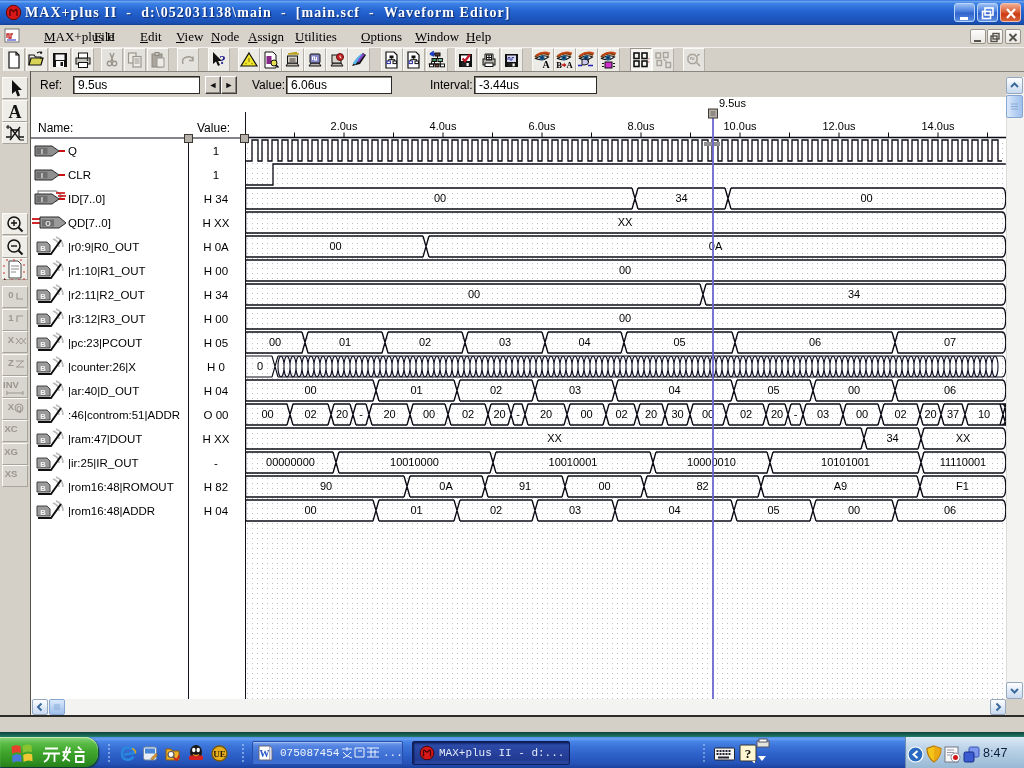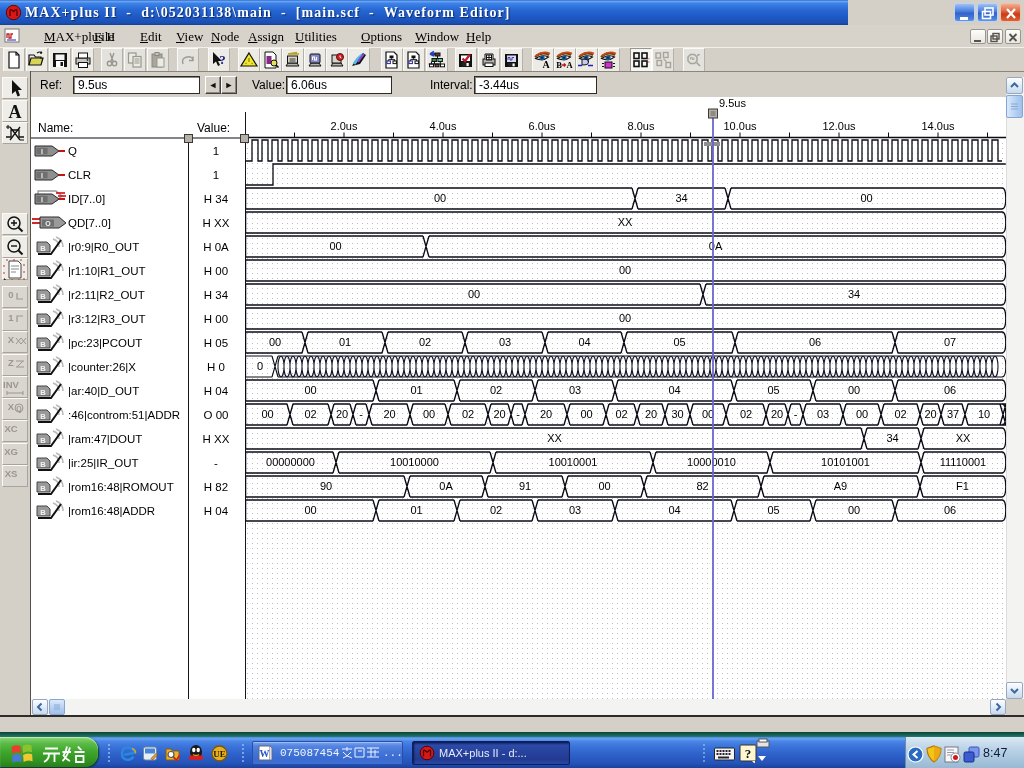--- a/index.html
+++ b/index.html
@@ -1,17 +1,17 @@
 <!DOCTYPE html>
 <html><head><meta charset="utf-8"><style>
 * { margin:0; padding:0; box-sizing:border-box; }
 body { width:1024px; height:768px; overflow:hidden; font-family:"Liberation Sans",sans-serif; background:#d4d0c8; position:relative; }
 .abs { position:absolute; }
 
-#title { left:0; top:0; width:848px; height:25px;
+#title { left:0; top:0; width:1024px; height:25px;
  background:linear-gradient(180deg,#2a70dd 0%,#6aa2ee 6%,#3c82e6 14%,#2767d4 40%,#1e58c2 70%,#1a4fb3 92%,#143f94 100%); }
 #title .txt { position:absolute; left:25px; top:0; height:25px; line-height:26px; color:#fff;
  font-family:"Liberation Serif",serif; font-weight:bold; font-size:14px; letter-spacing:1.05px; text-shadow:1px 1px 1px #0a2a6a; white-space:pre; }
 .xpbtn { position:absolute; top:3px; width:21px; height:19px; border-radius:3px; border:1px solid #b8d4f8;
  background:linear-gradient(180deg,#9dc0f4 0%,#5084e0 40%,#3364cc 55%,#4a7cd8 85%,#6894e0 100%); }
 .xpbtn svg { position:absolute; left:0; top:0; }
 #closebtn { background:linear-gradient(180deg,#f0ad92 0%,#e06a44 40%,#cc3a14 60%,#d8633a 100%); border-color:#f0c0ac; }
 
 #menubar { left:0; top:25px; width:1024px; height:22px; background:#d7d3cb; }
 .mi { position:absolute; top:0; height:22px; line-height:23px; font-family:"Liberation Serif",serif; font-size:13px; color:#000; white-space:pre; }
@@ -730,21 +730,21 @@
  <path d="M1,3 h10 M2,6 q4,5 9,6 M10,6 q-4,5 -8,6 M6,1 v4"></path>
  <path d="M14,2 v9 M14,2 h9 v9 M14,11 h9 M23,5 M17,5 h4 M26,2 q8,0 12,0 M30,2 v9 M26,6 h12 M26,11 h12 M34,4 v6"></path>
  </g>
   </svg>
 <div class="abs" style="left:383px;top:741px;height:24px;line-height:25px;color:#eef4fe;font-size:11px;font-family:'Liberation Mono',monospace">...</div>
 <div class="tbtnw" style="left:412px;width:158px;background:linear-gradient(180deg,#1c3586 0%,#2c4aa8 15%,#27419c 50%,#223a92 80%,#2c4aa4 100%);border:1px solid #101e5e;box-shadow:inset 1px 1px 2px #0c1848"></div>
 <svg class="abs" style="left:419px;top:745px" width="16" height="16" viewBox="0 0 16 16">
     <circle cx="8" cy="8" r="6.8" fill="#d81818" stroke="#4a0404" stroke-width="1"></circle>
     <path d="M4.5,11.5 V6.5 q0,-2.2 1.7,-0.8 l1.8,1.5 1.8,-1.5 q1.7,-1.4 1.7,0.8 V11.5" stroke="#4a0404" stroke-width="1.3" fill="none"></path>
   </svg>
-<div class="abs" style="left:439px;top:741px;height:24px;line-height:25px;color:#e4ecfa;font-size:11px;font-family:Liberation Sans, sans-serif;white-space:pre">MAX+plus II - d:...</div>
+<div class="abs" style="left:439px;top:741px;height:24px;line-height:25px;color:#e4ecfa;font-size:11px;font-family:Liberation Mono, monospace;white-space:pre">MAX+plus II - d:...</div>
 
 <div class="abs" style="left:703px;top:744px;width:2px;height:18px;border-left:2px dotted #9cc0f0;opacity:0.6"></div>
 <svg class="abs" style="left:714px;top:747px" width="21" height="14" viewBox="0 0 21 14">
     <rect x="0.5" y="1" width="20" height="12" rx="1" fill="#f4f4f0" stroke="#223"></rect>
     <g fill="#223">
       <rect x="2.5" y="3" width="2" height="2"></rect>
       <rect x="5.5" y="3" width="2" height="2"></rect>
       <rect x="8.5" y="3" width="2" height="2"></rect>
       <rect x="11.5" y="3" width="2" height="2"></rect>
       <rect x="14.5" y="3" width="2" height="2"></rect>

